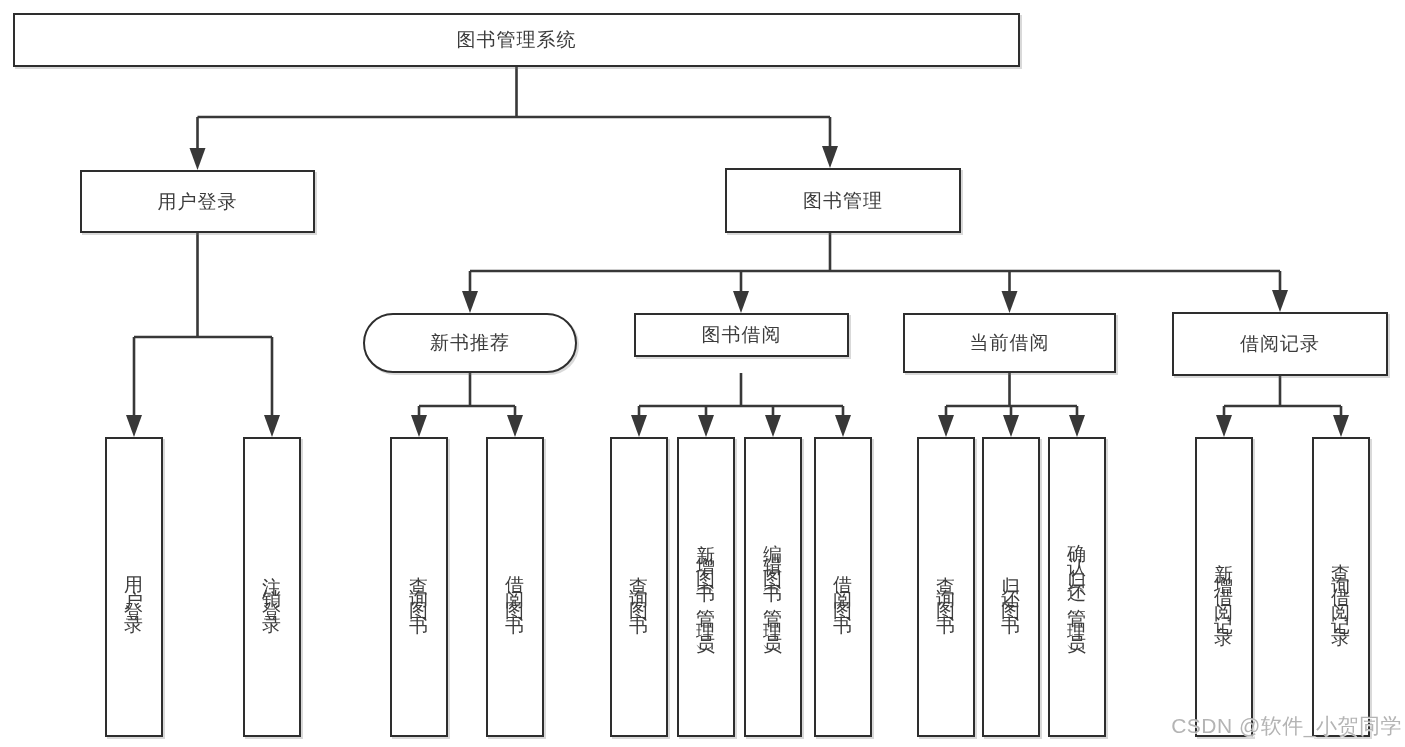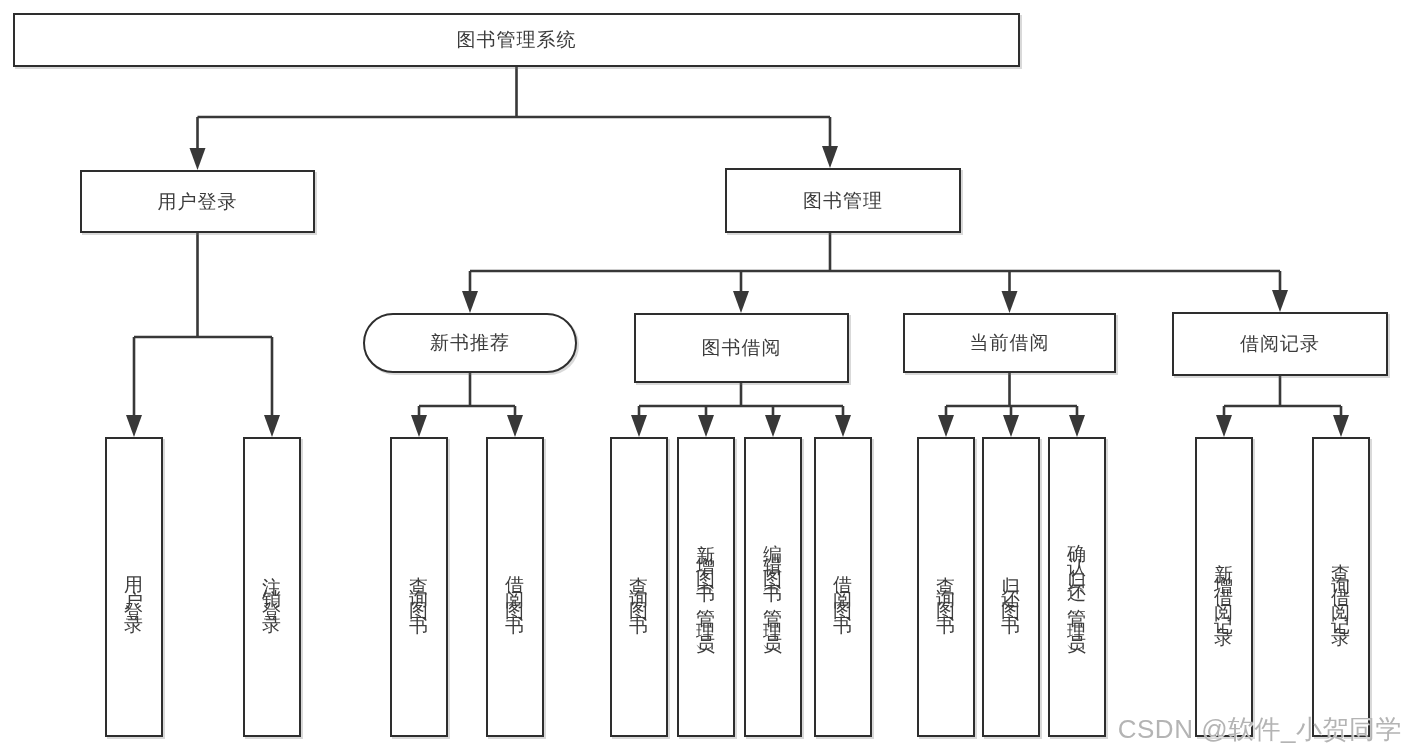--- a/index.html
+++ b/index.html
@@ -31,21 +31,21 @@
   .vtext {
     writing-mode: vertical-rl;
     letter-spacing: 13px;
     line-height: 1;
     white-space: nowrap;
   }
   .watermark {
     position: absolute;
     right: 3px;
     top: 712px;
-    font-size: 26px;
+    font-size: 21px;
     color: #b4b4b4;
     letter-spacing: 0.5px;
     z-index: 5;
     text-shadow: 1px 1px 0 rgba(255,255,255,0.8);
   }
 </style>
 </head>
 <body>
 
 <div class="canvas">
@@ -126,21 +126,21 @@
   <div class="box" style="left:80px; top:170px; width:235px; height:63px;">
     <span>用户登录</span>
   </div>
   <div class="box" style="left:712px; top:168px; width:236px; height:65px;margin-left:13px;">
     <span>图书管理</span>
   </div>
 
   <div class="box" style="left:363px; top:313px; width:214px; height:60px;border-radius:30px;">
     <span>新书推荐</span>
   </div>
-  <div class="box" style="left:634px; top:313px; width:215px; height:70px;">
+  <div class="box" style="left:634px; top:313px; width:215px; height:44px;">
     <span>图书借阅</span>
   </div>
   <div class="box" style="left:903px; top:313px; width:213px; height:60px;">
     <span>当前借阅</span>
   </div>
   <div class="box" style="left:1172px; top:312px; width:216px; height:64px;">
     <span>借阅记录</span>
   </div>
 
   <div class="box leaf" style="left:105px;">

